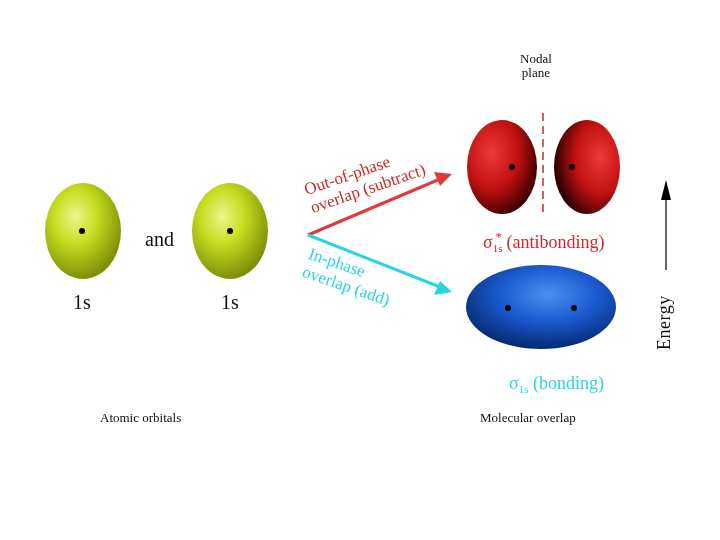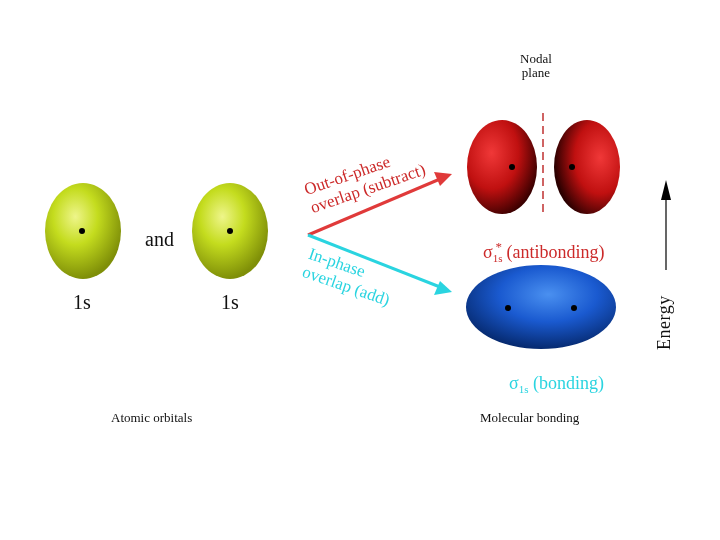--- a/index.html
+++ b/index.html
@@ -83,38 +83,38 @@
   </g>
 </svg>
 
 <div class="txt label-s" style="left:73px; top:292px;">
   <span>1s</span>
 </div>
 <div class="txt label-s" style="left:221px; top:292px;">
   <span>1s</span>
 </div>
 <div class="txt and" style="left:145px; top:221px;">and</div>
-<div class="txt title" style="left:111px; top:411px;">Atomic orbitals</div>
+<div class="txt title" style="left:100px; top:411px;">Atomic orbitals</div>
 
 <div class="txt rot-red red-txt" style="left:302px; top:182px;">
   <div>Out-of-phase</div>
   <div>overlap (subtract)</div>
 </div>
 <div class="txt rot-cyan cyan-txt" style="left:312px; top:245px;">
   <div>In-phase</div>
   <div>overlap (add)</div>
 </div>
 
 <div class="txt title" style="left:520px; top:52px; line-height:1.1;">
   <div>Nodal</div>
   <div>plane</div>
 </div>
-<div class="txt red-txt" style="left:483px; top:240px; font-size:18px;">
+<div class="txt red-txt" style="left:483px; top:230px; font-size:18px;">
   <span>σ</span><span class="sub">1s</span><span class="sup">*</span>
   <span>(antibonding)</span>
 </div>
 <div class="txt cyan-txt" style="left:497px; top:374px; font-size:18px;margin-left:12px;">
   <span>σ</span><span class="sub">1s</span>
   <span>(bonding)</span>
 </div>
-<div class="txt title" style="left:480px; top:411px;">Molecular bonding</div>
+<div class="txt title" style="left:480px; top:411px;">Molecular overlap</div>
 
 <div class="txt energy" style="left:655px; top:350px;">Energy</div>
 
 </body></html>

